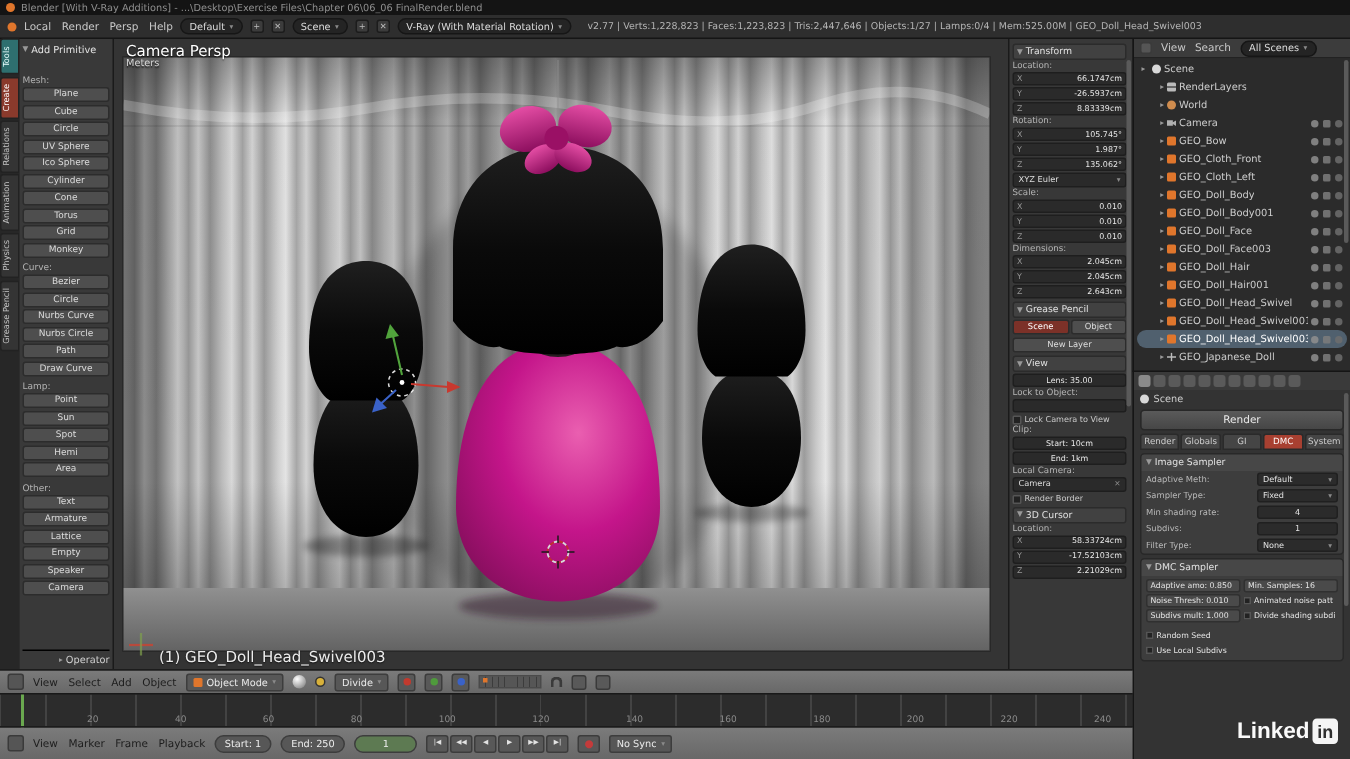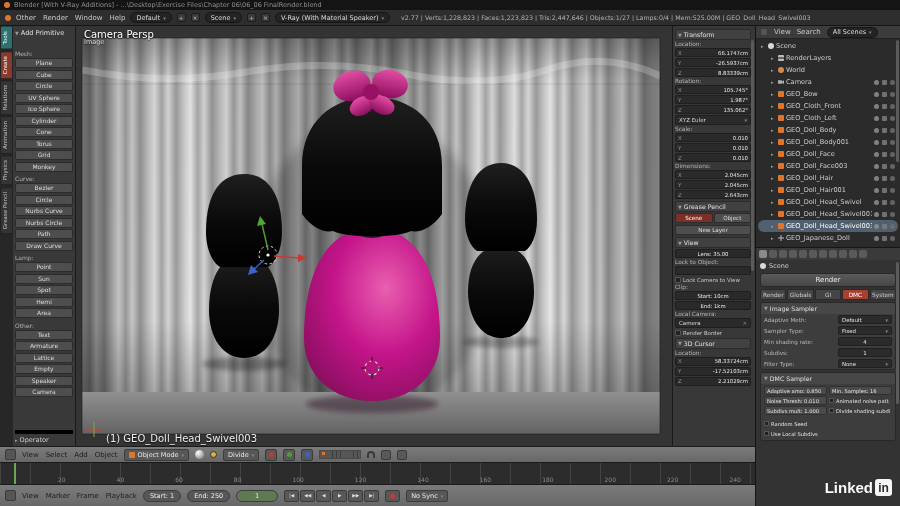--- a/index.html
+++ b/index.html
@@ -35,22 +35,22 @@
   .side-tab.t-red { background:#8a3a2c; color:#fff; }
 
   
   #tool-shelf { left:13px; top:26px; width:63px; height:420px; background:#393939;
     border-right:1px solid #1a1a1a; padding:2px 2px; display:flex; flex-direction:column; overflow:hidden; }
   .panel-title { font-size:6.5px; color:#e2e2e2; margin:1px 0 11px; display:flex; gap:2px; align-items:center; }
   .tri { font-size:5px; color:#999; flex:none; }
   .sec-label { font-size:6px; color:#b2b2b2; margin:2px 0 1px; }
   .btn { width:100%; height:10px; line-height:8px; background:#4e4e4e; border:1px solid #2c2c2c; border-radius:2px;
     color:#dcdcdc; font-size:6px; text-align:center; margin-bottom:1.5px; overflow:hidden; white-space:nowrap; }
-  .op-panel { margin-top:auto; border-top:4px solid #000000; padding-top:2px; font-size:6.5px; color:#cfcfcf;
-    display:flex; gap:2px; align-items:center; }
+  .op-panel { margin-top:auto; border-top:1px solid #000000; padding-top:2px; font-size:6.5px; color:#cfcfcf;
+    display:flex; gap:2px; align-items:center;justify-content:flex-end; }
 
   
   #viewport { left:76px; top:26px; width:596px; height:420px; background:#2f2f2f; }
   #viewport svg { position:absolute; left:0; top:0; }
   .vp-label { position:absolute; font-size:10px; color:#fff; text-shadow:0 1px 1px rgba(0,0,0,.7); white-space:nowrap; }
   #vp-view { left:8px; top:3px; }
   #vp-unit { left:8px; top:12px; color:#d8d8d8; font-size:6.5px; }
   #vp-active { left:30px; bottom:2px; color:#ededed; }
 
   
@@ -78,21 +78,21 @@
   
   #outliner { left:755px; top:26px; width:145px; height:222px; background:#2b2b2b; border-left:1px solid #151515;
     border-bottom:1px solid #151515; overflow:hidden; }
   .out-head { height:13px; background:#3c3c3c; border-bottom:1px solid #222; display:flex; gap:6px;
     align-items:center; font-size:6.5px; color:#cfcfcf; padding:0 4px; }
   .edico { width:11px; height:11px; background:#555; border:1px solid #3a3a3a; border-radius:2px; flex:none; }
   .edico.sm { width:8px; height:8px; }
   .out-body { padding:1px 2px; }
   .out-row { height:12px; display:flex; align-items:center; gap:2px; font-size:6.6px; color:#cdcdcd;
     padding:0 3px; border-radius:6px; }
-  .out-row.lvl1 { padding-left:13px; }
+  .out-row.lvl1 { padding-left:13px;text-align:right; }
   .out-row.selected { background:#50606e; color:#fff; }
   .out-row .tri { width:5px; }
   .oi { width:6px; height:6px; border-radius:1px; background:#9a9a9a; flex:none; }
   .ic-mesh { background:var(--accent-orange,#e0762c); }
   .ic-world { background:#cf8c4e; border-radius:50%; }
   .ic-camera { background:#b0b0b0; clip-path:polygon(0 20%,65% 20%,65% 42%,100% 22%,100% 82%,65% 62%,65% 80%,0 80%); }
   .ic-scene { background:#d8d8d8; border-radius:50%; }
   .ic-layers { background:linear-gradient(#bbb 38%, #666 38%, #666 62%, #bbb 62%); }
   .ic-empty { background:#bbb; clip-path:polygon(42% 0,58% 0,58% 42%,100% 42%,100% 58%,58% 58%,58% 100%,42% 100%,42% 58%,0 58%,0 42%,42% 42%); }
   .olabel { white-space:nowrap; overflow:hidden; }
@@ -184,39 +184,39 @@
 
   <div id="title-bar" class="abs">
     <span class="blend-ico"></span>
     <span class="t">Blender [With V-Ray Additions] - ...\Desktop\Exercise Files\Chapter 06\06_06 FinalRender.blend</span>
   </div>
 
   <div id="info-bar" class="abs">
     <span class="blend-ico"></span>
     <div class="menus light">
 
-    <span class="menu-item light">Other</span>
+    <span class="menu-item light">Local</span>
         <span class="menu-item light">Render</span>
-        <span class="menu-item light">Window</span>
+        <span class="menu-item light">Persp</span>
         <span class="menu-item light">Help</span>
       </div>
     <div class="info-dd">
       <span>Default</span>
       <span class="dd-ar">▾</span>
     </div>
     <span class="mini-btn">+</span>
     <span class="mini-btn">✕</span>
     <div class="info-dd">
       <span>Scene</span>
       <span class="dd-ar">▾</span>
     </div>
     <span class="mini-btn">+</span>
     <span class="mini-btn">✕</span>
     <div class="info-dd">
-      <span>V-Ray (With Material Speaker)</span>
+      <span>V-Ray (With Material Rotation)</span>
       <span class="dd-ar">▾</span>
     </div>
     <span class="stats">v2.77 | Verts:1,228,823 | Faces:1,223,823 | Tris:2,447,646 | Objects:1/27 | Lamps:0/4 | Mem:525.00M | GEO_Doll_Head_Swivel003</span>
   </div>
 
   <div id="left-tabs" class="abs">
 
       <div class="side-tab t-teal">
         <span>Tools</span>
       </div>
@@ -412,21 +412,21 @@
           <path d="M389,194 C389,158 403,137 425,137 C447,137 461,158 461,194 C461,210 455,221 449,225 L401,225 C395,221 389,210 389,194 Z" fill="url(#blackD)"></path>
         </g>
       </g>
       <rect x="6" y="12" width="578" height="396" fill="none" stroke="#1c1c1c" stroke-opacity="0.6"></rect>
       <g>
         <line x1="10" y1="404" x2="26" y2="404" stroke="#b84a3c" stroke-width="1.5"></line>
         <line x1="18" y1="396" x2="18" y2="411" stroke="#7ea04c" stroke-width="1.5" opacity="0.7"></line>
       </g>
     </svg>
     <div class="vp-label" id="vp-view">Camera Persp</div>
-    <div class="vp-label" id="vp-unit">Image</div>
+    <div class="vp-label" id="vp-unit">Meters</div>
     <div class="vp-label" id="vp-active">(1) GEO_Doll_Head_Swivel003</div>
   </div>
 
   <div id="n-panel" class="abs">
     <div class="np-head">
       <span class="tri">▼</span>
       <span>Transform</span>
     </div>
     <div class="np-label">Location:</div>
     <div>

